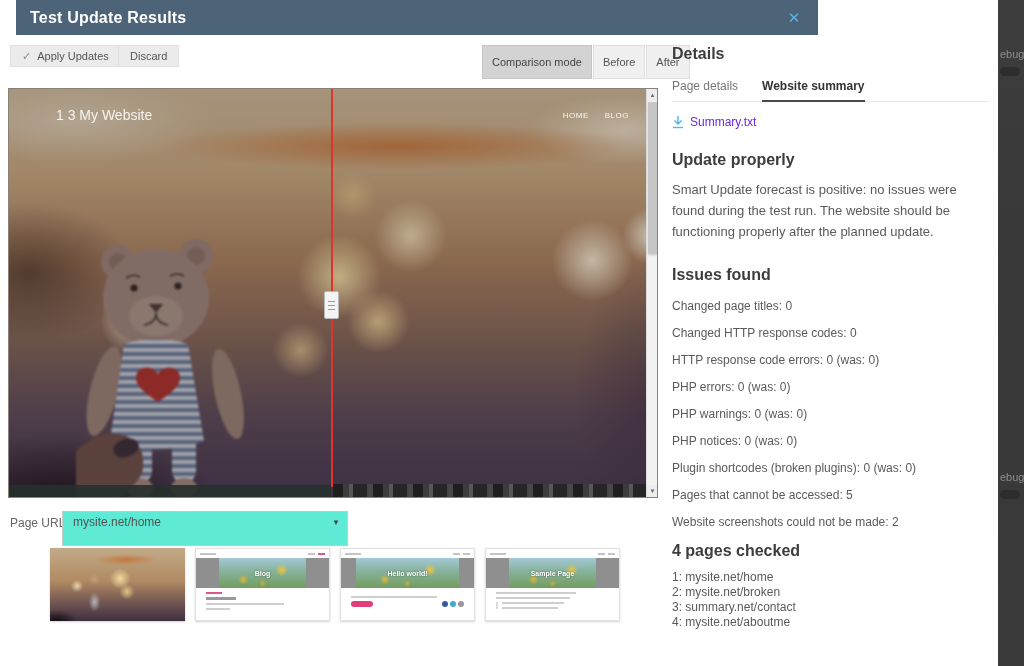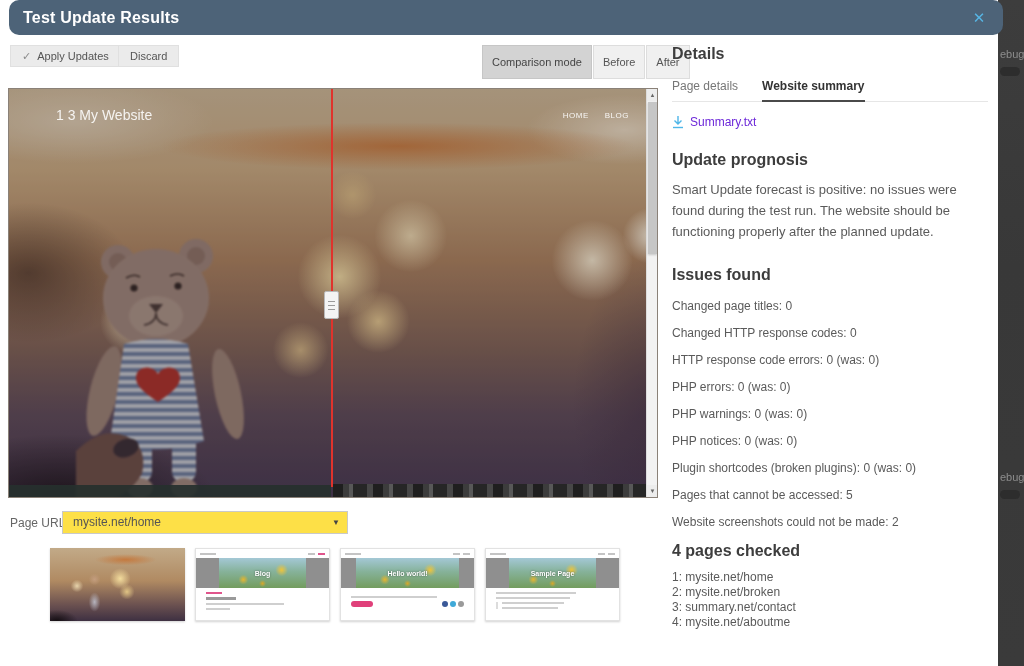--- a/index.html
+++ b/index.html
@@ -7,21 +7,21 @@
     font-family:"Liberation Sans","DejaVu Sans",sans-serif; }
   .stage { position:relative; width:1024px; height:666px; background:#fff; }
 
   
   .backdrop { position:absolute; left:998px; top:0; width:26px; height:666px;
     background:linear-gradient(180deg,#3d3d3d 0%,#383838 40%,#3a3a3a 100%); overflow:hidden; }
   .backdrop .frag { position:absolute; left:2px; color:#8d8d8d; font-size:11px; }
   .backdrop .pill { position:absolute; left:2px; width:20px; height:9px; border-radius:5px; background:#2d2d2d; }
 
   
-  .titlebar { position:absolute; left:9px; top:0; width:994px; height:35px; background:#4d6378;border-radius:10px; }
+  .titlebar { position:absolute; left:16px; top:0; width:802px; height:35px; background:#4d6378; }
   .titlebar .title { position:absolute; left:14px; top:0; line-height:35px; color:#fff;
     font-size:16px; font-weight:bold; letter-spacing:.2px; }
   .close-btn { position:absolute; right:12px; top:0; width:24px; height:35px; line-height:35px;
     text-align:center; color:#57b5e4; font-size:15px; cursor:pointer; }
 
   
   .btn { display:inline-flex; align-items:center; height:22px; padding:0 11px; font-size:11px;
     color:#555; background:#ebebeb; border:1px solid #e0e0e0; cursor:pointer; }
   .btn .check { color:#8a8a8a; margin-right:6px; font-size:11px; }
   .apply-btn { position:absolute; left:10px; top:45px; }
@@ -67,21 +67,21 @@
   .slider-handle i { display:block; height:1px; background:#9a9a9a; margin:3px 3px 0 3px; }
   .slider-handle i:first-child { margin-top:9px; }
   .pv-scroll { position:absolute; right:0; top:0; width:11px; height:100%; background:#f2f2f2; border-left:1px solid #ddd; }
   .pv-scroll .arrow { position:absolute; left:0; width:11px; height:12px; background:#ececec; color:#666;
     font-size:6px; text-align:center; line-height:12px; cursor:pointer; }
   .pv-scroll .arrow.up { top:0; } .pv-scroll .arrow.down { bottom:0; }
   .pv-scroll .thumb { position:absolute; left:1px; top:13px; width:9px; height:152px; background:#c6c6c6; cursor:grab; }
 
   
   .pageurl-label { position:absolute; left:10px; top:516px; font-size:12px; color:#666; }
-  .select-box { position:absolute; left:62px; top:511px; width:286px; height:23px; background:#fde047;
+  .select-box { position:absolute; left:62px; top:511px; width:286px; height:35px; background:#5eead4;
     border:1px solid #c9c9c9; font-size:12px; color:#555; cursor:pointer; }
   .select-box .val { position:absolute; left:10px; top:0; line-height:21px; }
   .select-box .arr { position:absolute; right:7px; top:0; line-height:21px; font-size:8px; color:#444; }
 
   
   .thumbs { position:absolute; left:50px; top:548px; display:flex; gap:10px; }
   .thumb { width:135px; height:73px; position:relative; cursor:pointer; overflow:hidden;
     box-shadow:0 1px 2px rgba(0,0,0,.18); }
   .thumb-photo { background-image:
     radial-gradient(ellipse 44px 8px at 56% 16%, rgba(198,112,48,.8), rgba(198,112,48,0) 70%),
@@ -318,21 +318,21 @@
     </div>
 
     <div class="dl-row">
       <svg width="12" height="13" viewBox="0 0 12 13">
         <path d="M6 0 v7 M2.5 4.5 L6 8 L9.5 4.5" stroke="#4fb6e8" stroke-width="1.4" fill="none"></path>
         <path d="M1 11.5 h10" stroke="#4fb6e8" stroke-width="1.4"></path>
       </svg>
       <span class="lnk">Summary.txt</span>
     </div>
 
-    <h2 class="h-prognosis">Update prognosis</h2>
+    <h2 class="h-prognosis">Update properly</h2>
     <p class="prognosis-body">Smart Update forecast is positive: no issues were found during the test run. The website should be functioning properly after the planned update.</p>
 
     <h2 class="h-issues">Issues found</h2>
     <ul class="issues">
       <li>Changed page titles: 0</li>
       <li>Changed HTTP response codes: 0</li>
       <li>HTTP response code errors: 0 (was: 0)</li>
       <li>PHP errors: 0 (was: 0)</li>
       <li>PHP warnings: 0 (was: 0)</li>
       <li>PHP notices: 0 (was: 0)</li>

